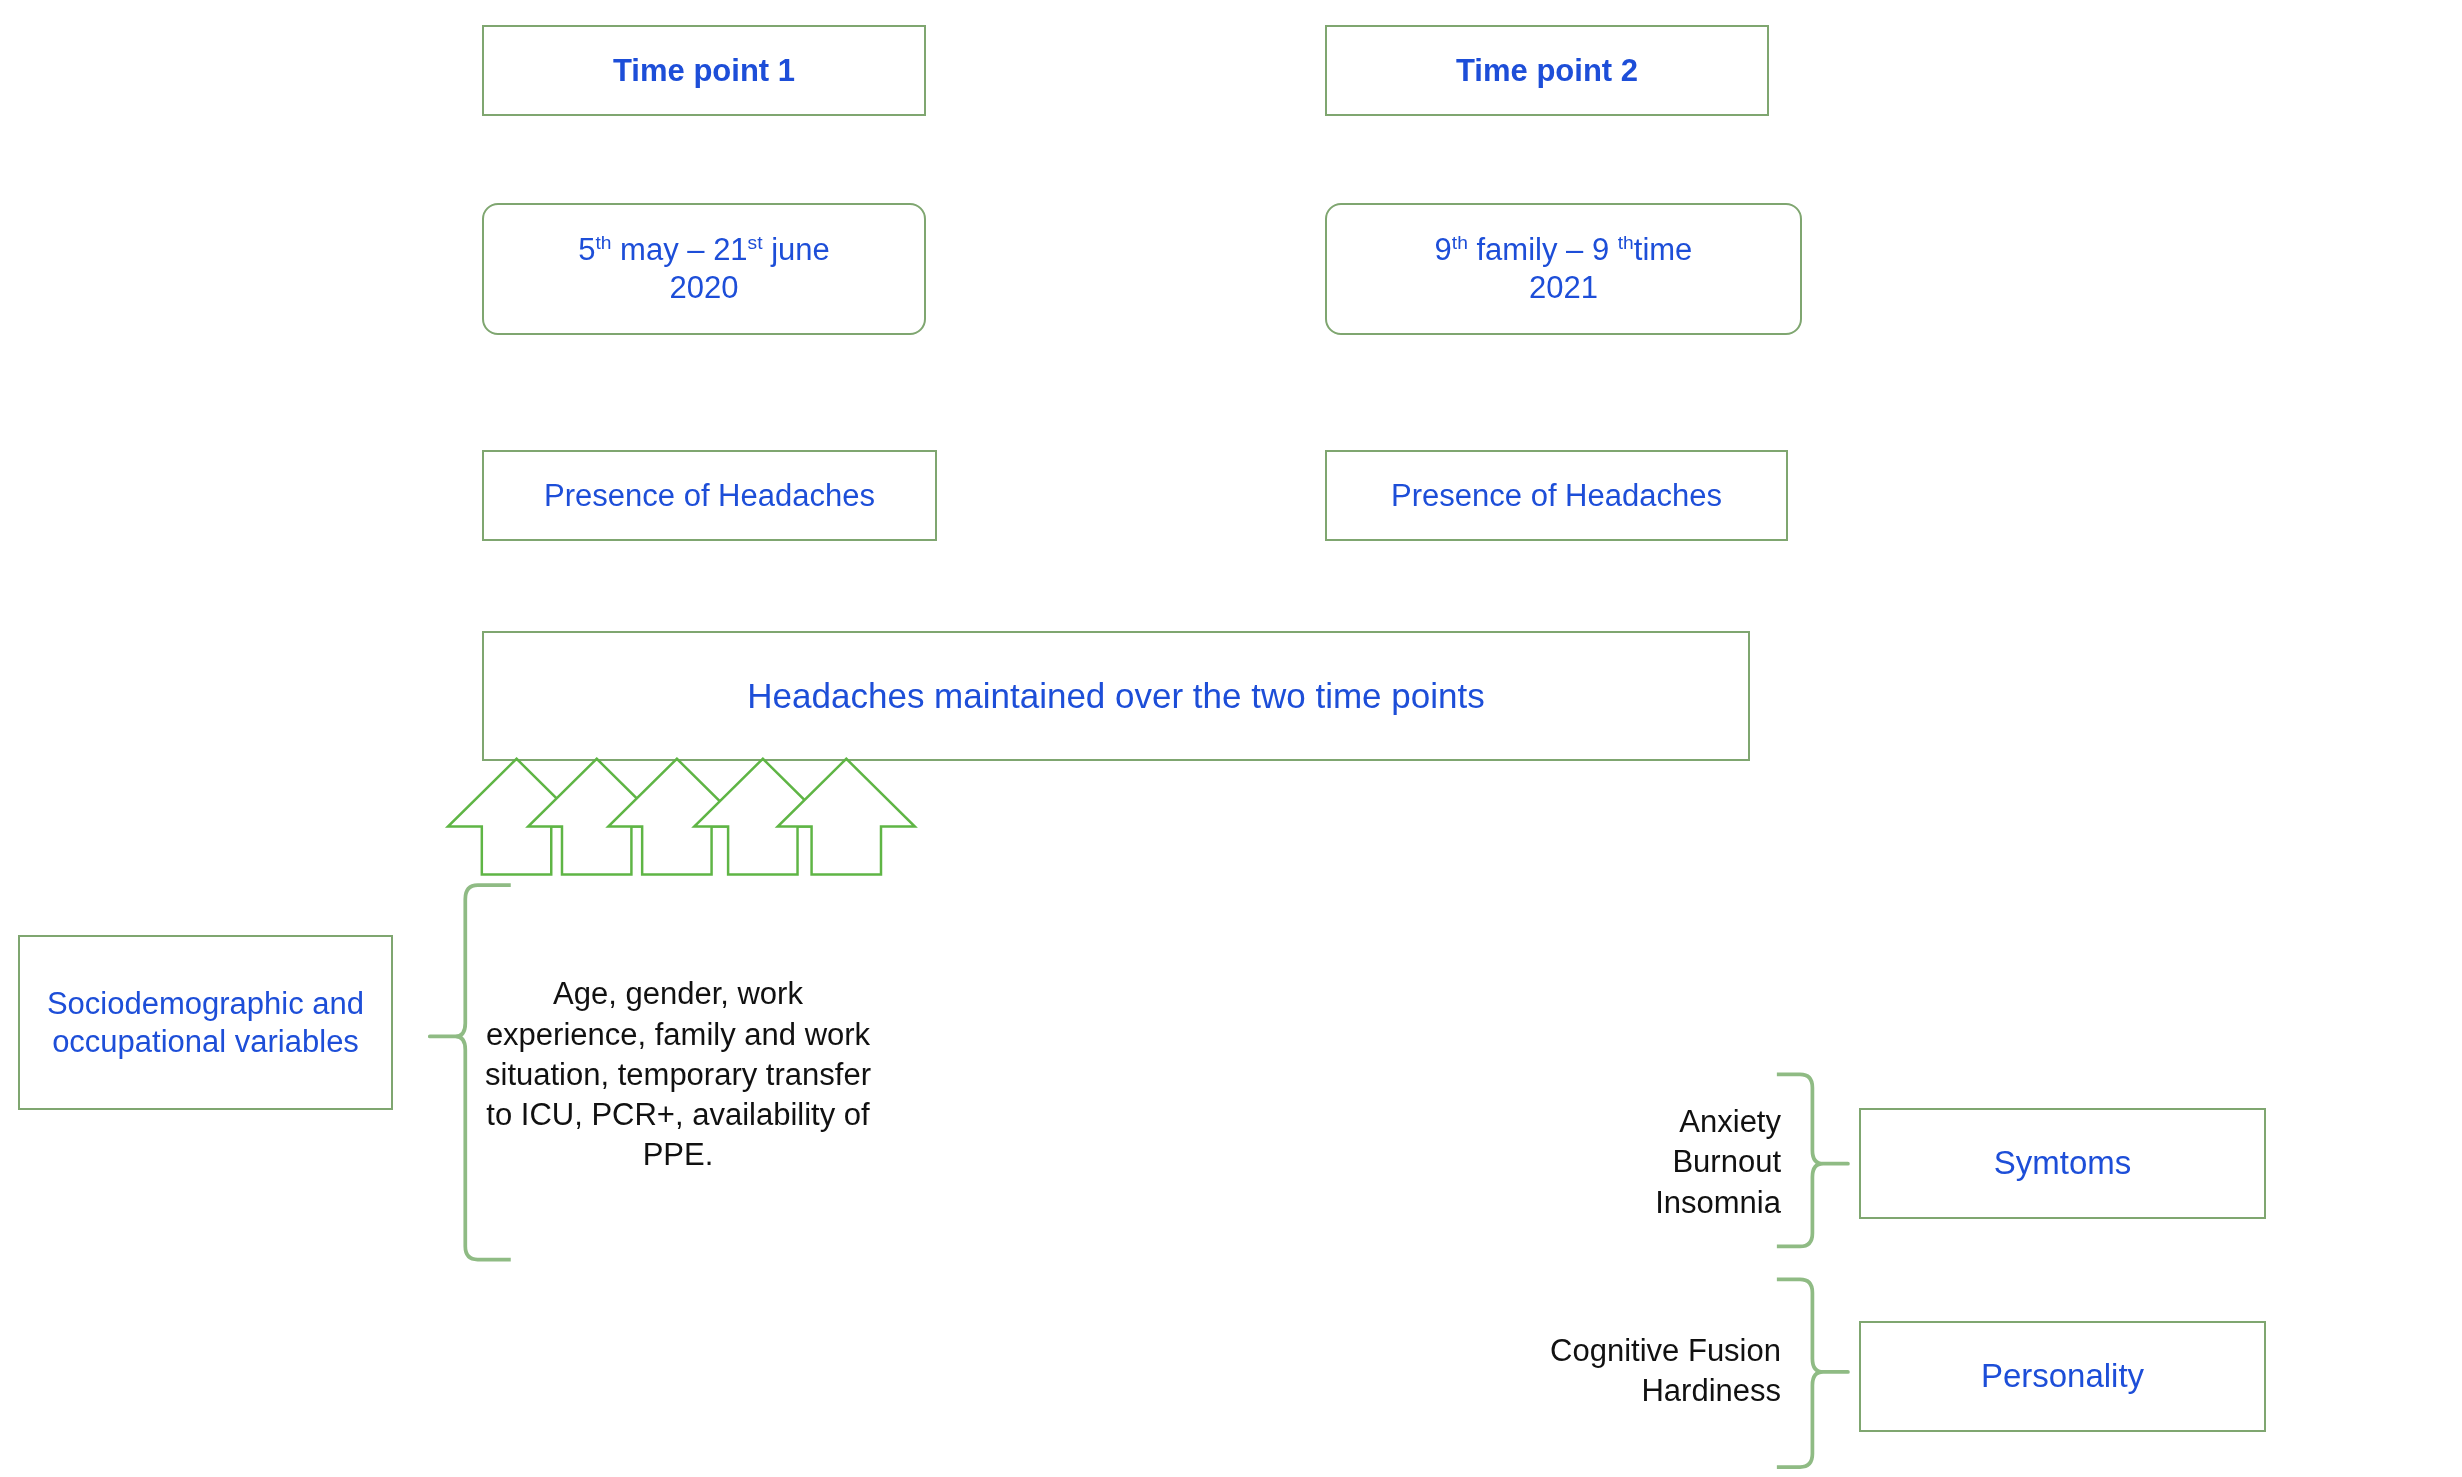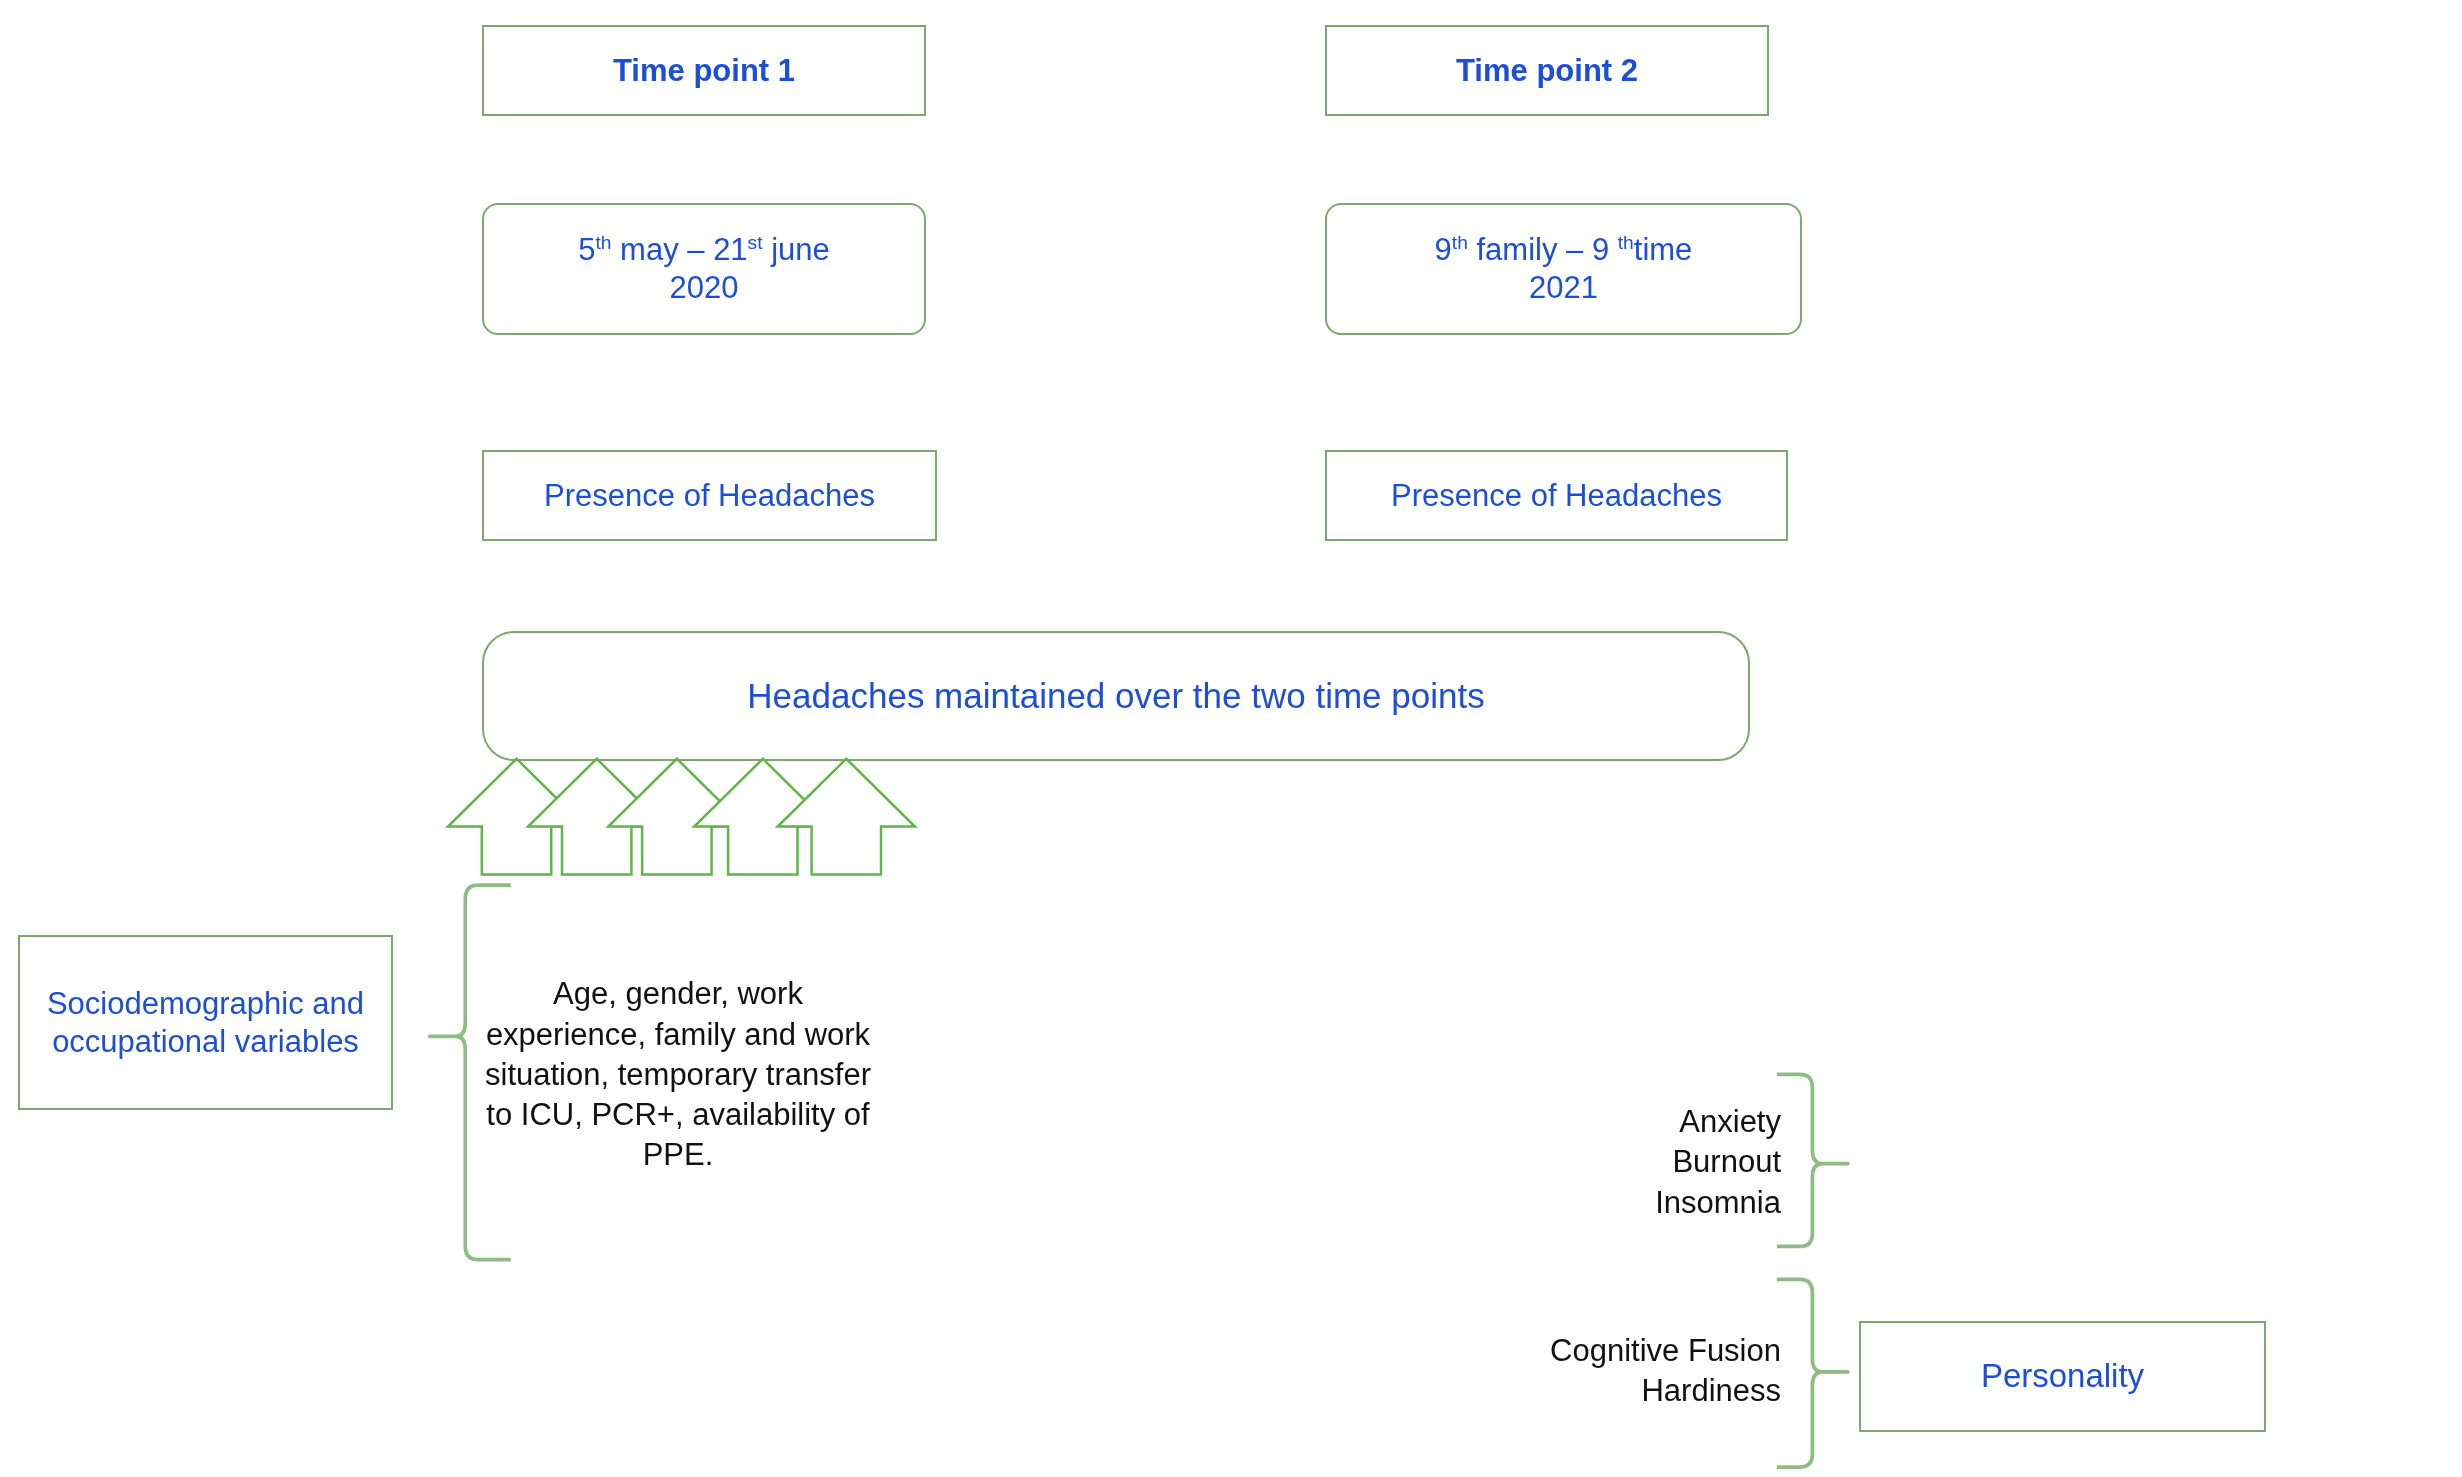--- a/index.html
+++ b/index.html
@@ -106,38 +106,41 @@
   </div>
 
   <div class="box" style="left:482px; top:450px; width:455px; height:91px; font-size:31px;">
     <span>Presence of Headaches</span>
   </div>
 
   <div class="box" style="left:1325px; top:450px; width:463px; height:91px; font-size:31px;">
     <span>Presence of Headaches</span>
   </div>
 
-  <div class="box" style="left:482px; top:631px; width:1268px; height:130px; font-size:35px;border-radius:32px;">
+  <div class="box" style="left:482px; top:631px; width:1268px; height:130px; font-size:35px;">
     <span>Headaches maintained over the two time points</span>
   </div>
 
   <div class="box" style="left:18px; top:935px; width:375px; height:175px; font-size:31px; padding:12px 15px;">
     <span>Sociodemographic and occupational variables</span>
   </div>
 
   <div class="textblock" style="left:484px; top:889px; width:388px; height:372px; font-size:31px;">
     <span>Age, gender, work experience, family and work situation, temporary transfer to ICU, PCR+, availability of PPE.</span>
   </div>
 
   <div class="textblock right" style="left:1533px; top:1084px; width:248px; height:157px; font-size:31px; white-space:pre-line;">
     <span>Anxiety
 Burnout
 Insomnia</span>
   </div>
 
+  <div class="box" style="left:1859px; top:1108px; width:407px; height:111px; font-size:33px;">
+    <span>Symtoms</span>
+  </div>
 
   <div class="textblock right" style="left:1488px; top:1318px; width:293px; height:106px; font-size:31px; white-space:pre-line;">
     <span>Cognitive Fusion
 Hardiness</span>
   </div>
 
   <div class="box" style="left:1859px; top:1321px; width:407px; height:111px; font-size:33px;">
     <span>Personality</span>
   </div>
 

